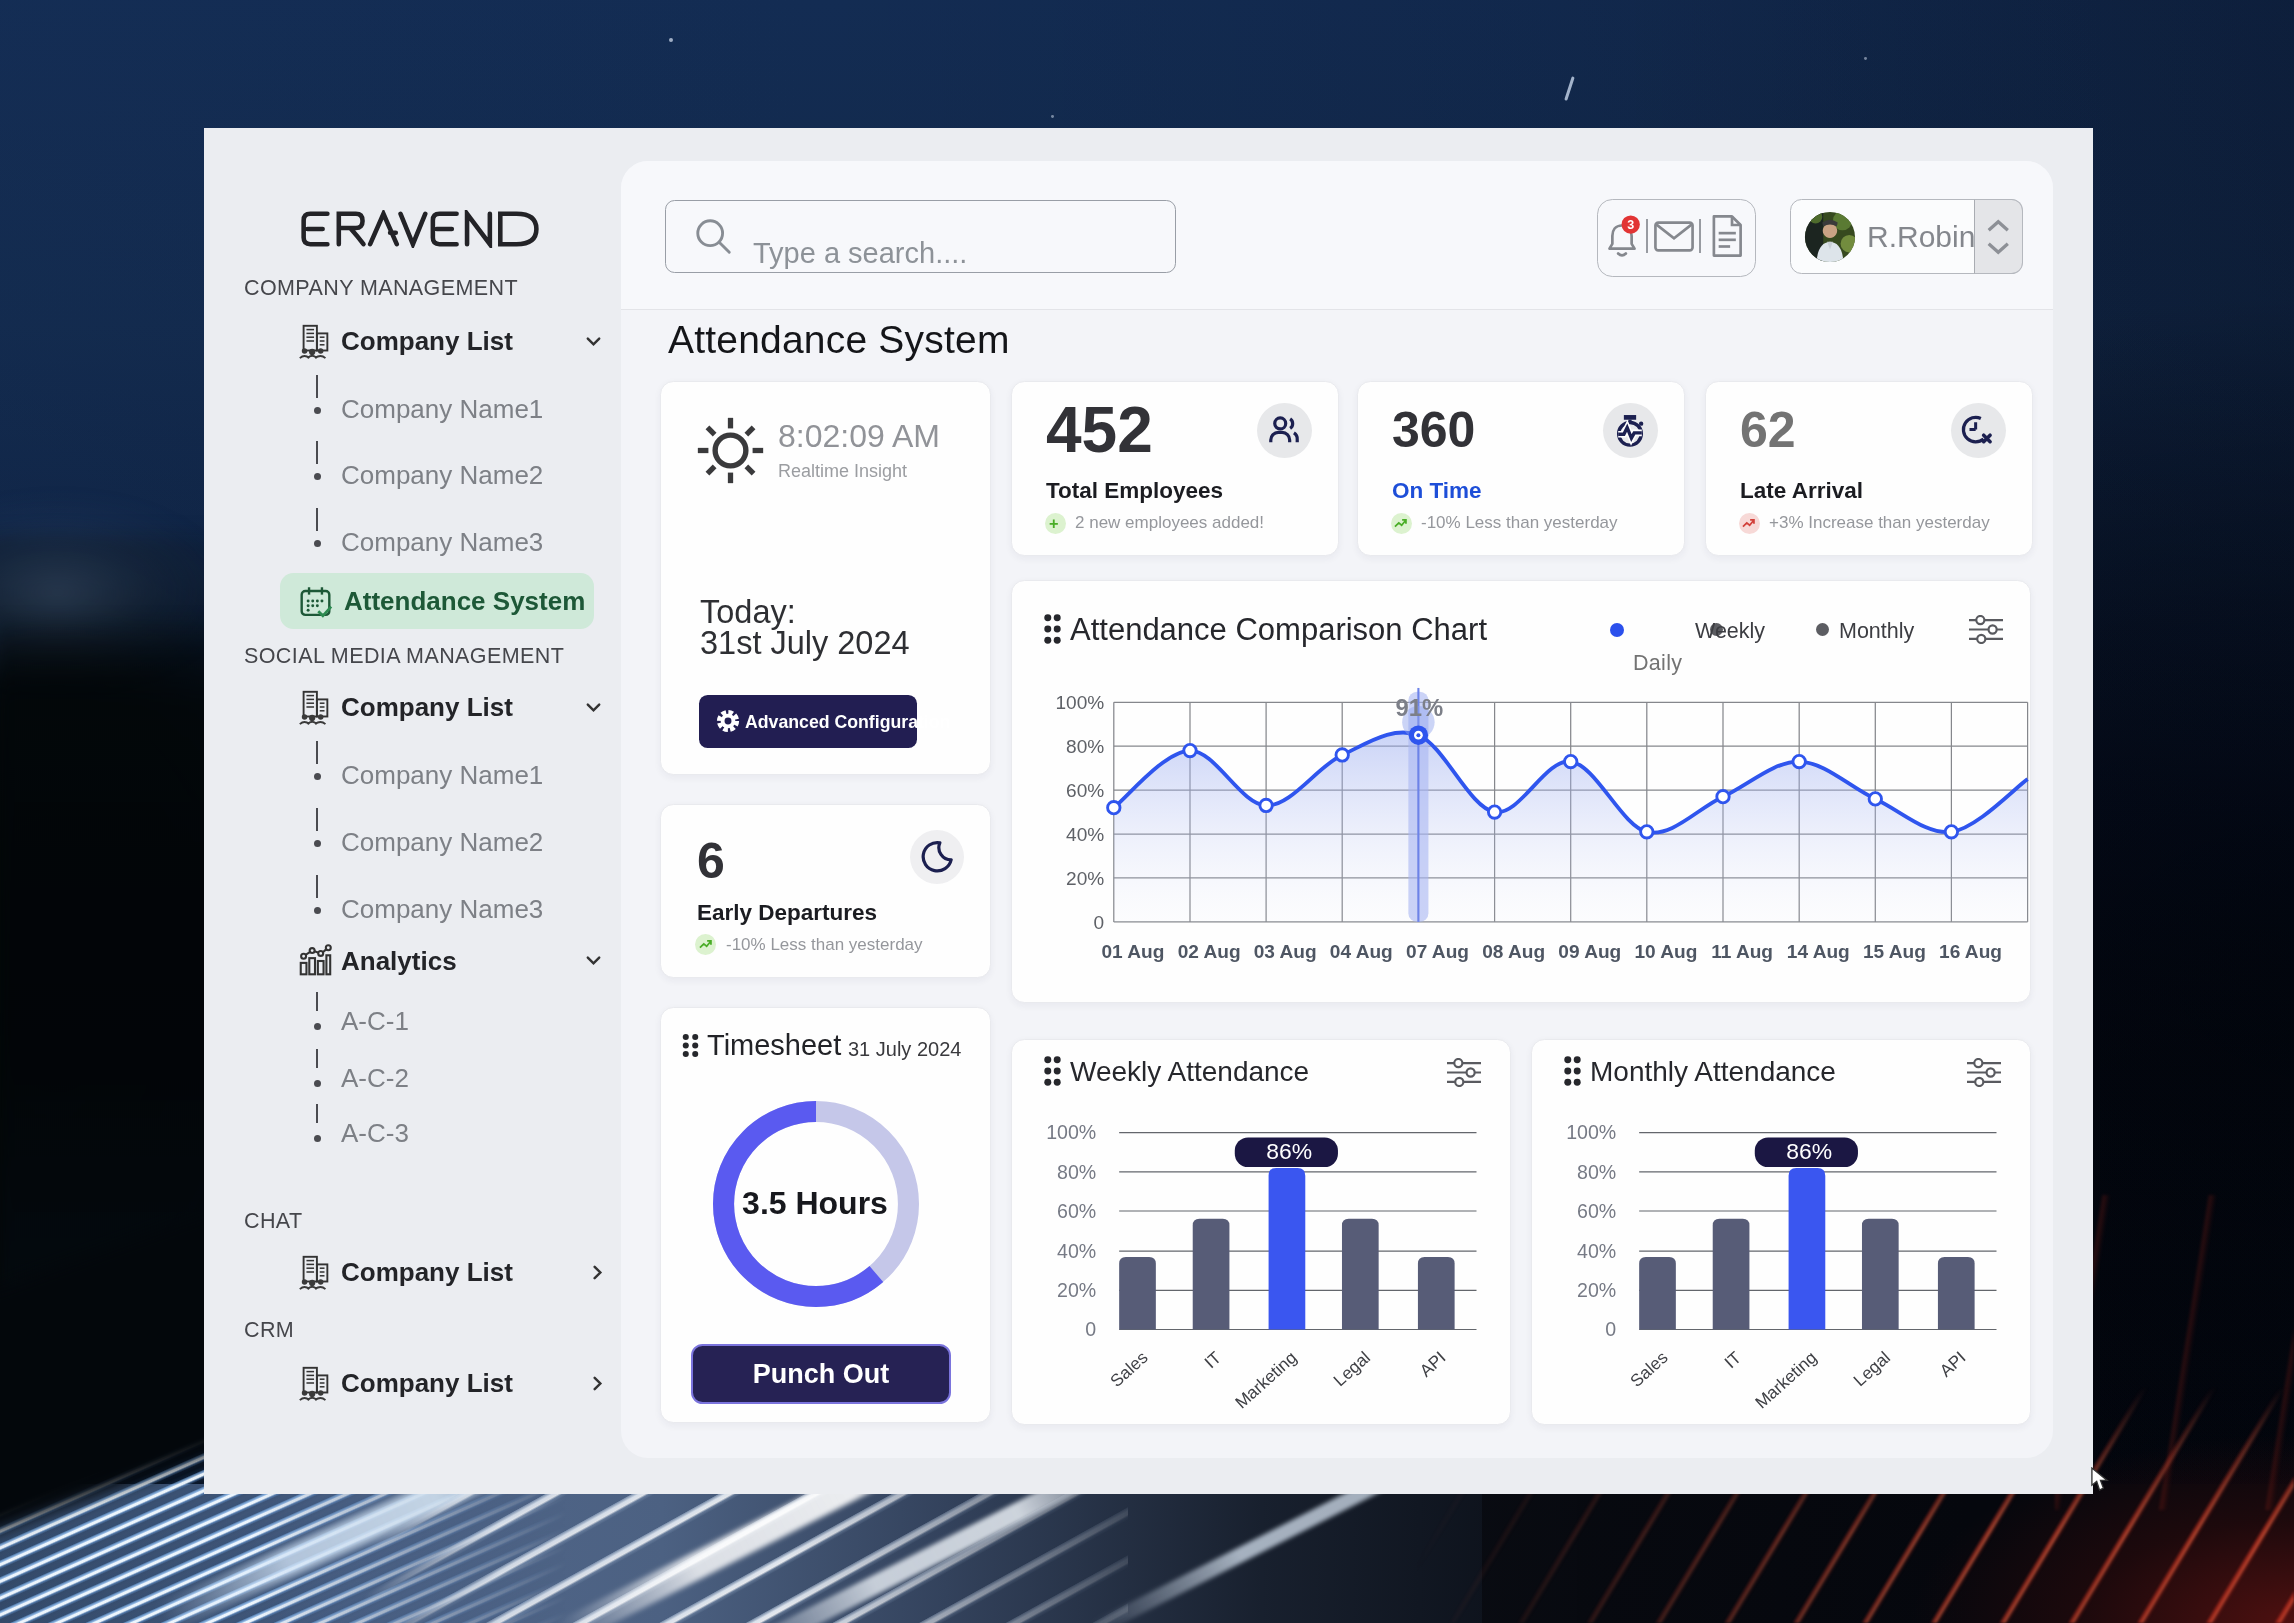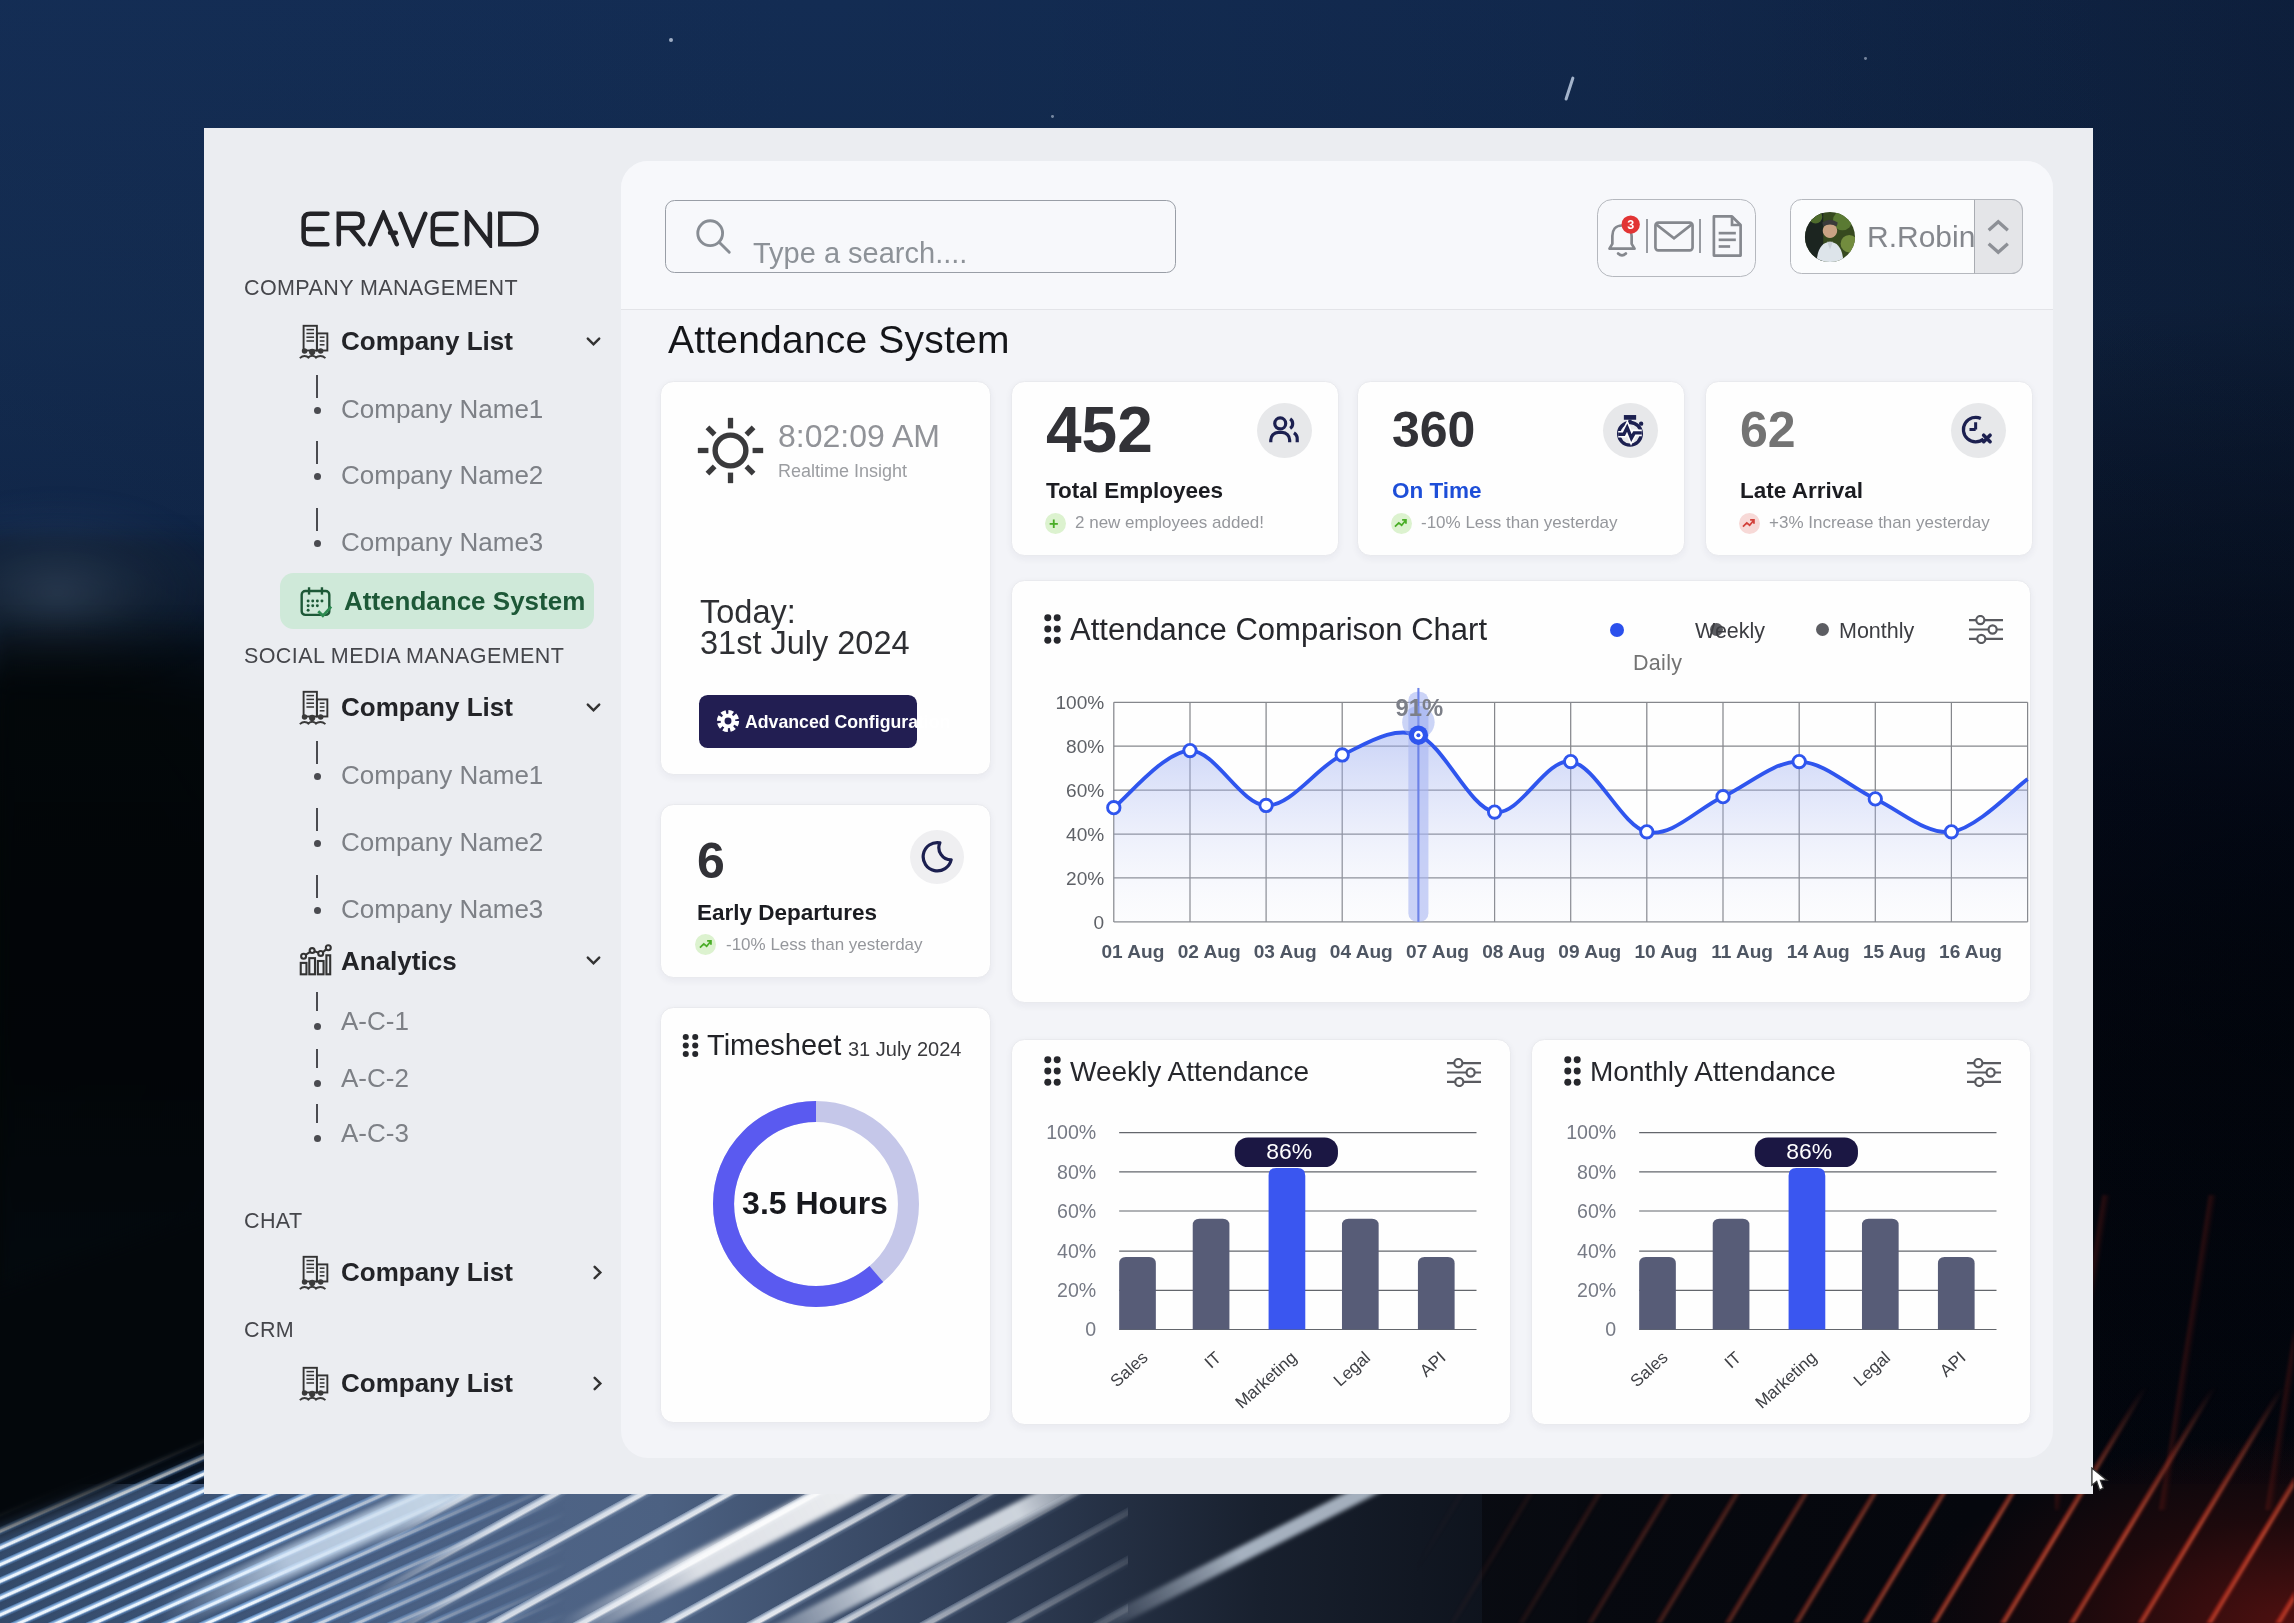--- a/index.html
+++ b/index.html
@@ -375,20 +375,23 @@
         </svg>
       <div class="abs" style="left:46px;top:37px;transform:translateY(-50%);font-size:29px;font-weight:500;color:#222327;">Timesheet</div>
       <div class="abs" style="left:187px;top:41px;transform:translateY(-50%);font-size:20px;color:#39393d;">31 July 2024</div>
       <svg class="abs" style="left:52px;top:93px;" width="206" height="206" viewBox="0 0 215 215">
         <g transform="rotate(-90 107.5 107.5)">
           <circle cx="107.5" cy="107.5" r="96.5" fill="none" stroke="#c5c7e9" stroke-width="22"></circle>
           <circle cx="107.5" cy="107.5" r="96.5" fill="none" stroke="#5a5af0" stroke-width="22" stroke-dasharray="372.2 234.1" stroke-dashoffset="-234.1"></circle>
         </g>
       </svg>
       <div class="abs" style="left:154px;top:195px;transform:translate(-50%,-50%);font-size:32px;font-weight:bold;color:#17181d;">3.5 Hours</div>
+      <div class="abs" style="left:30px;top:336px;width:260px;height:60px;border-radius:11.5px;background:#262254;border:2.9px solid #7b74dd;">
+        <div class="abs" style="left:50%;top:50%;transform:translate(-50%,-50%);font-size:27px;font-weight:bold;color:#fff;white-space:nowrap;">Punch Out</div>
+      </div>
     </div>
 
     <div class="wcard" style="left:390px;top:220px;width:328px;height:175px;">
       <div class="abs" style="left:34px;top:48px;transform:translateY(-50%);font-size:64px;font-weight:bold;color:#323237;">452</div>
       <div class="abs" style="left:245px;top:21px;width:55px;height:55px;border-radius:50%;background:#e7e8ea;"></div>
       <svg class="abs" style="left:255px;top:32px;" width="34" height="34" viewBox="0 0 36 36">
           <g fill="none" stroke="#1c2050" stroke-width="3.4">
         <circle cx="14" cy="10" r="5.8"></circle>
         <path d="M4 30 v-2.5 a8 8 0 0 1 8-8 h4 a8 8 0 0 1 8 8 v2.5"></path>
         <path d="M24.5 5.2 a6 6 0 0 1 0 10"></path>

